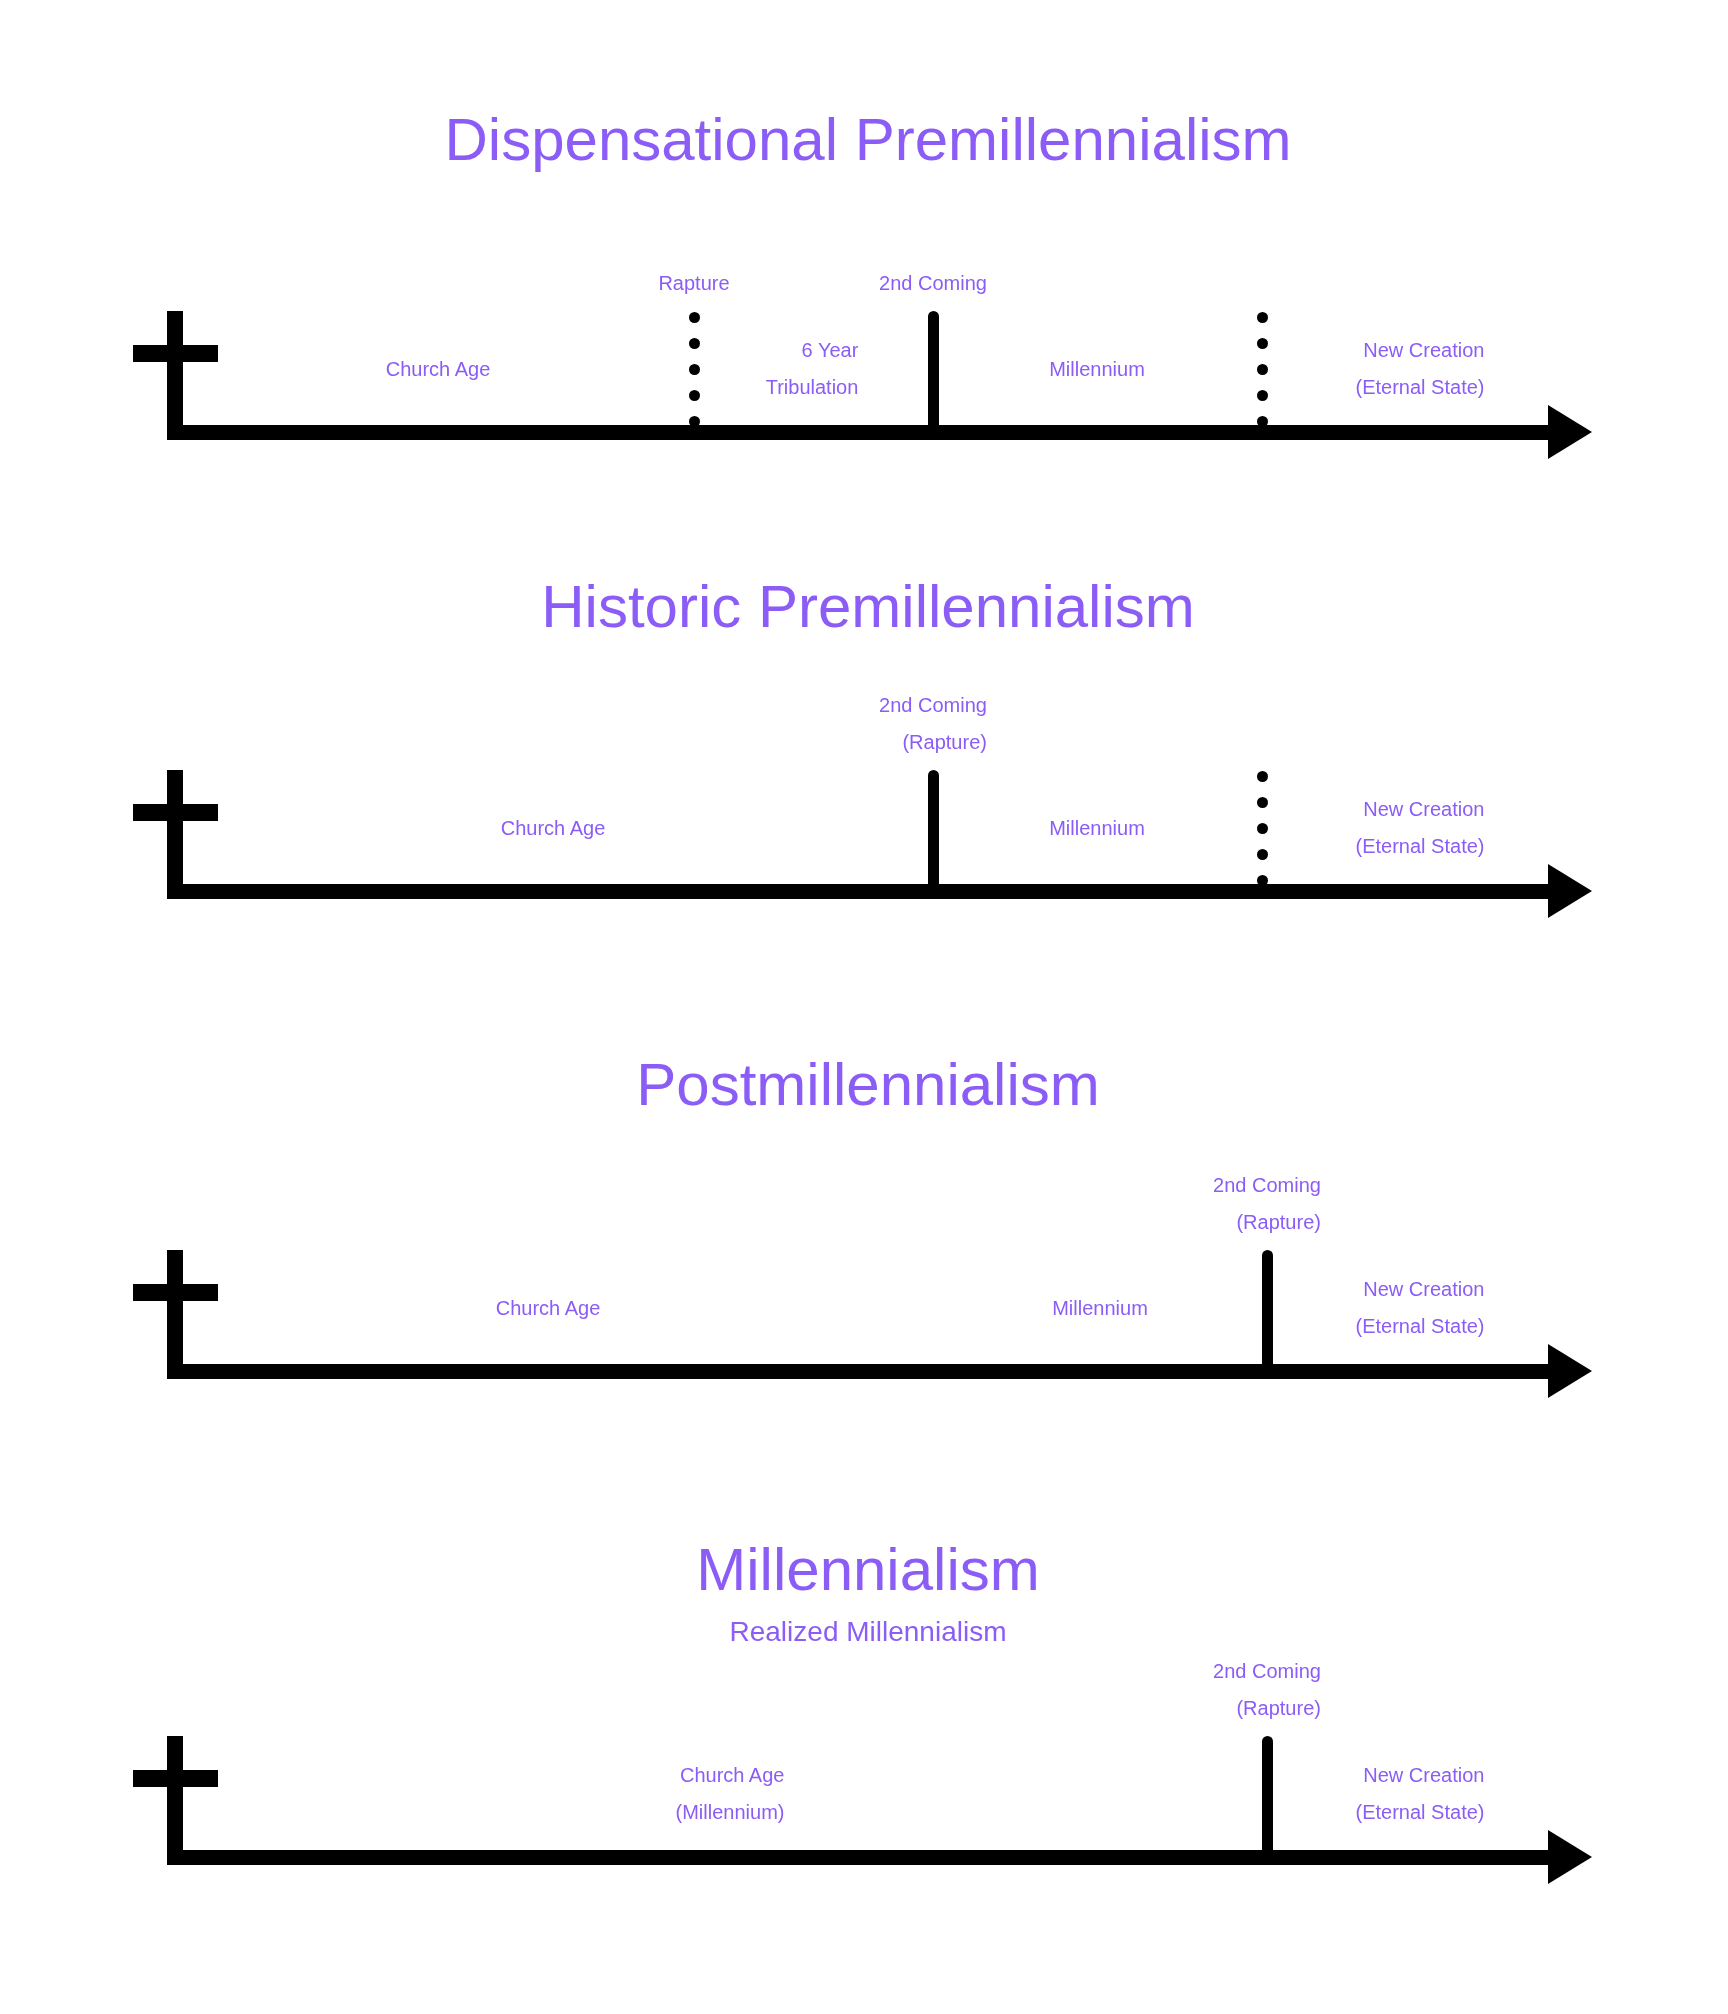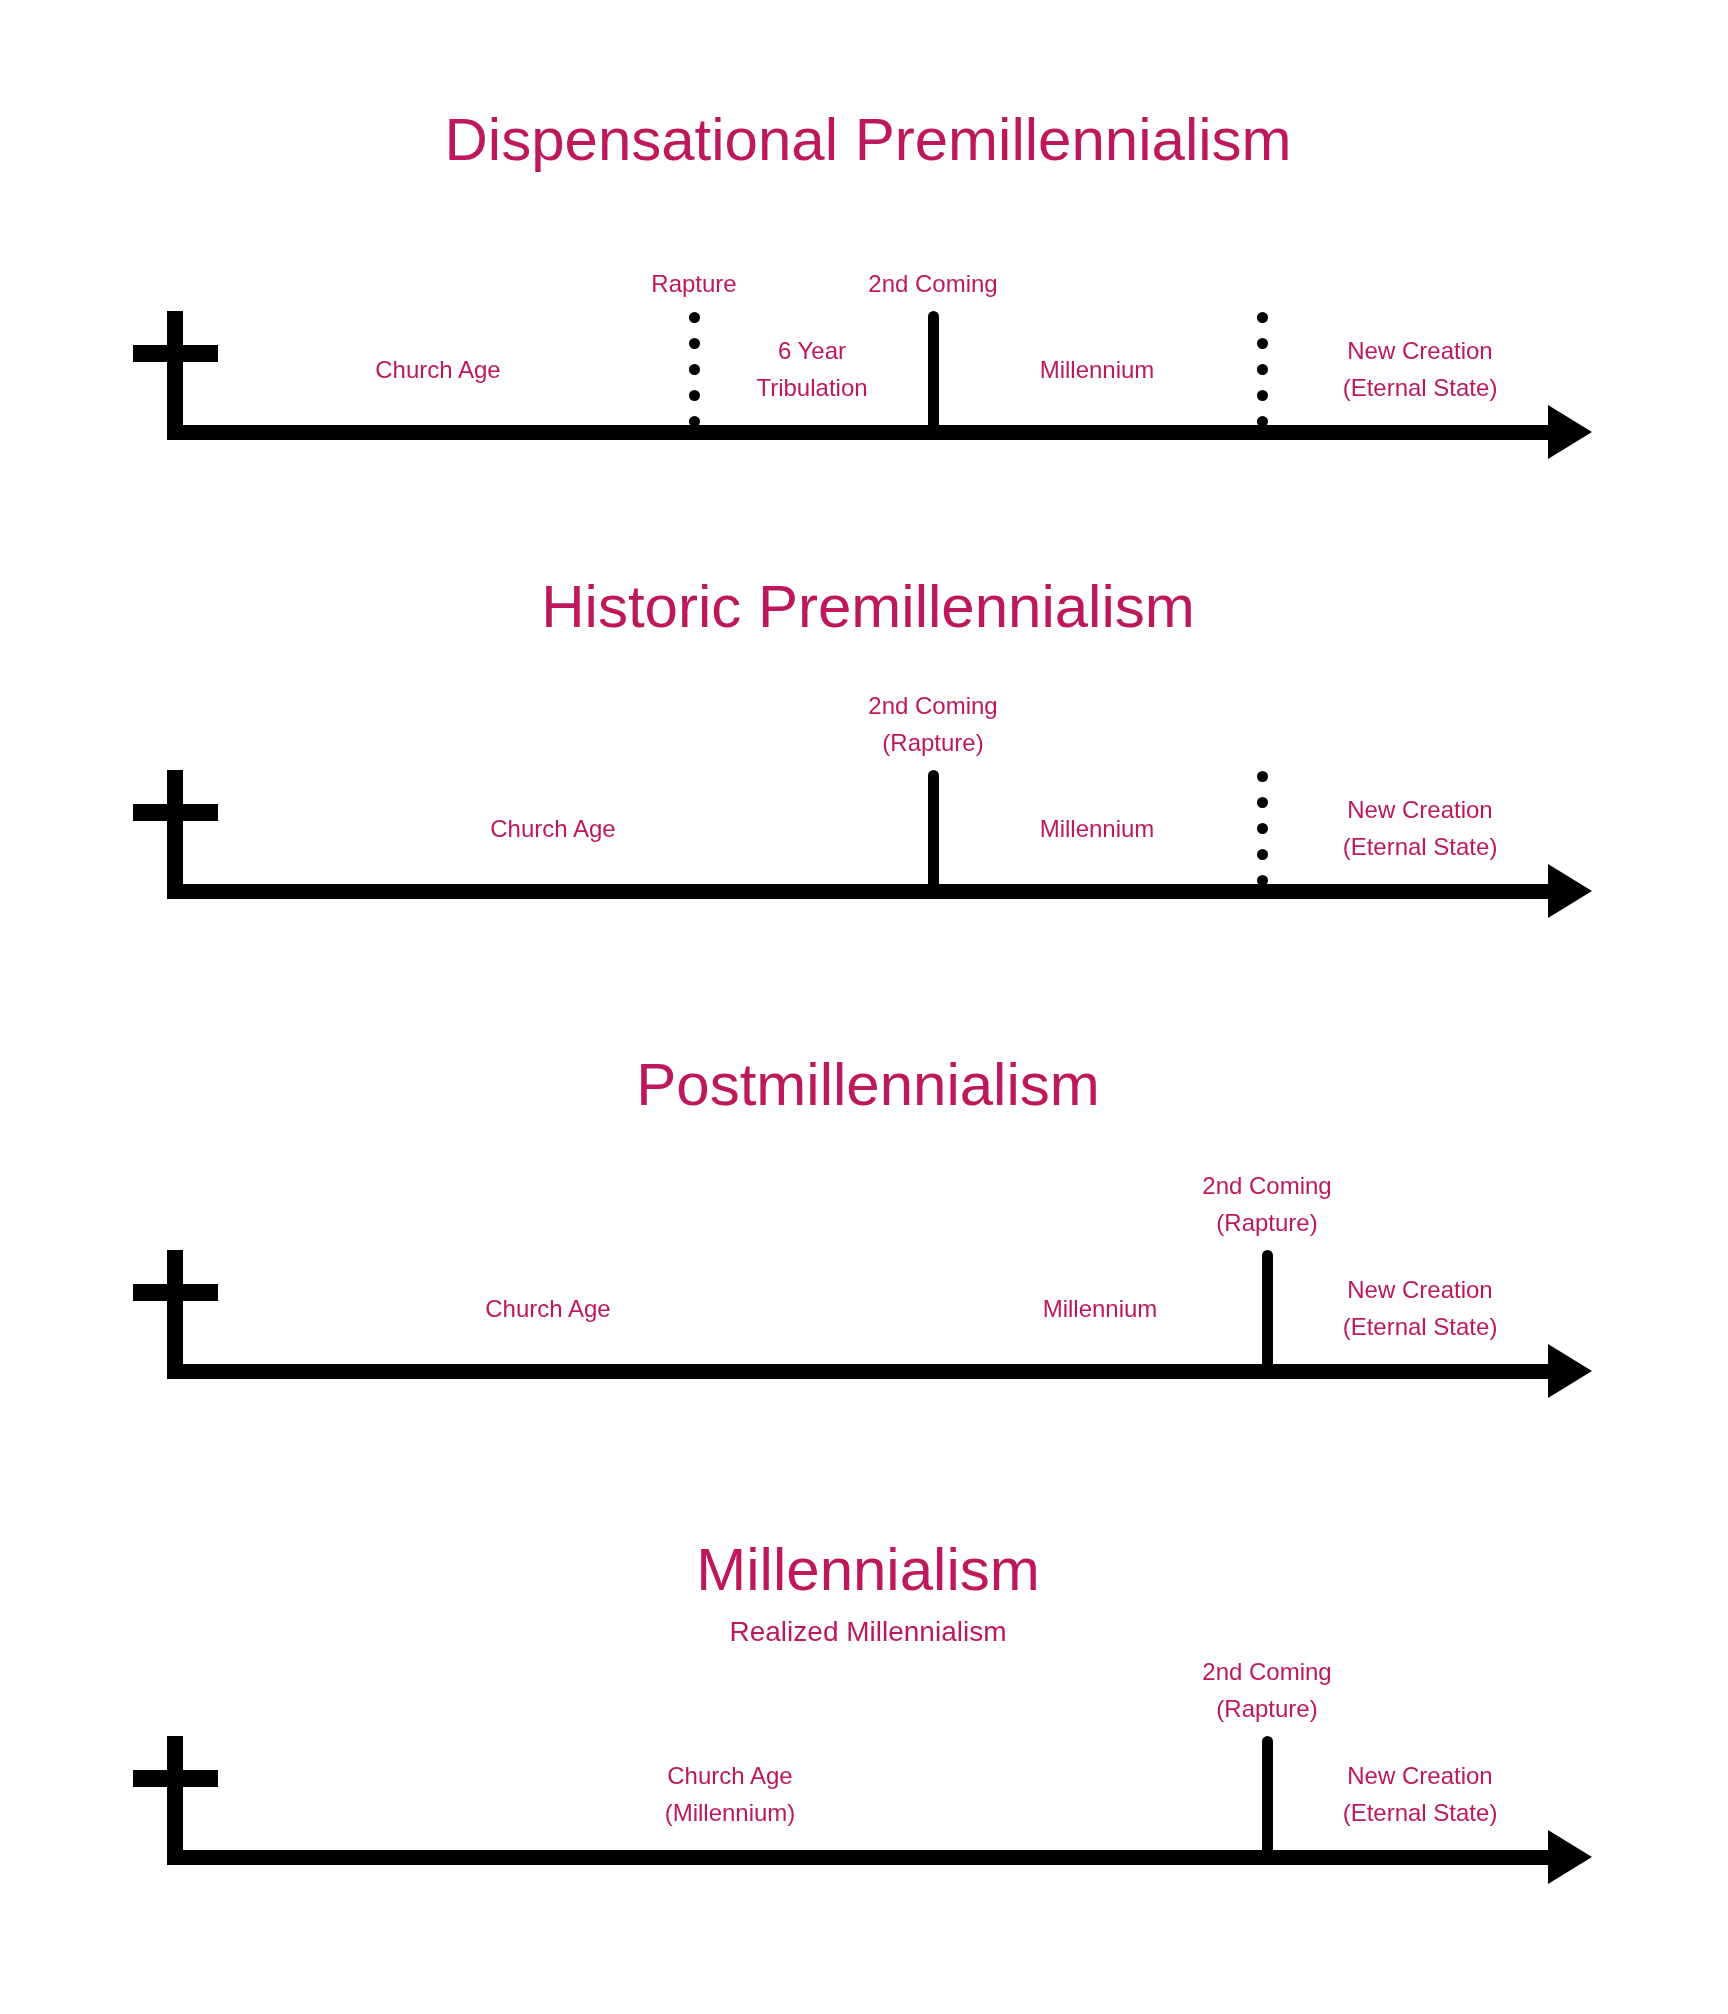--- a/index.html
+++ b/index.html
@@ -21,22 +21,22 @@
     position:absolute;
     transform:translate(-50%,-50%);
     font-size:28px;
     line-height:1;
     white-space:nowrap;
     margin-top:8px;
   }
   .seg-label,.tick-label{
     position:absolute;
     transform:translateX(-50%);
-    text-align:center;
-    font-size:24px;
+    text-align:right;
+    font-size:20px;
     line-height:37px;
     white-space:nowrap;
   }
   .baseline{
     position:absolute;
     height:15px;
   }
   .arrowhead{
     position:absolute;
     width:0;height:0;
@@ -61,21 +61,21 @@
   .dot{
     width:11px;height:11px;
     border-radius:50%;
   }
   .cross-v{position:absolute;width:16px;height:128px;}
   .cross-h{position:absolute;width:85px;height:17px;}
 </style>
 </head>
 <body>
 
-<main id="canvas" style="background: rgb(255, 255, 255); color: #be185d;">
+<main id="canvas" style="background: rgb(255, 255, 255); color: #8b5cf6;">
     <div style="position: absolute; left: 0px; top: 0px;">
       <div class="dg-title" style="left: 868px; top: 140px;">Dispensational Premillennialism</div>
       <div class="baseline" style="left: 167px; top: 425px; width: 1386px; background: rgb(0, 0, 0);"></div>
       <div class="arrowhead" style="left: 1548px; top: 405px; border-left-color: rgb(0, 0, 0);"></div>
       <div class="cross-v" style="left: 167px; top: 311px; background: rgb(0, 0, 0);"></div>
       <div class="cross-h" style="left: 133px; top: 345px; background: rgb(0, 0, 0);"></div>
       <div class="tick-dots" style="left: 688.5px; top: 312px;">
         <div class="dot" style="background: rgb(0, 0, 0);"></div>
         <div class="dot" style="background: rgb(0, 0, 0);"></div>
         <div class="dot" style="background: rgb(0, 0, 0);"></div>

